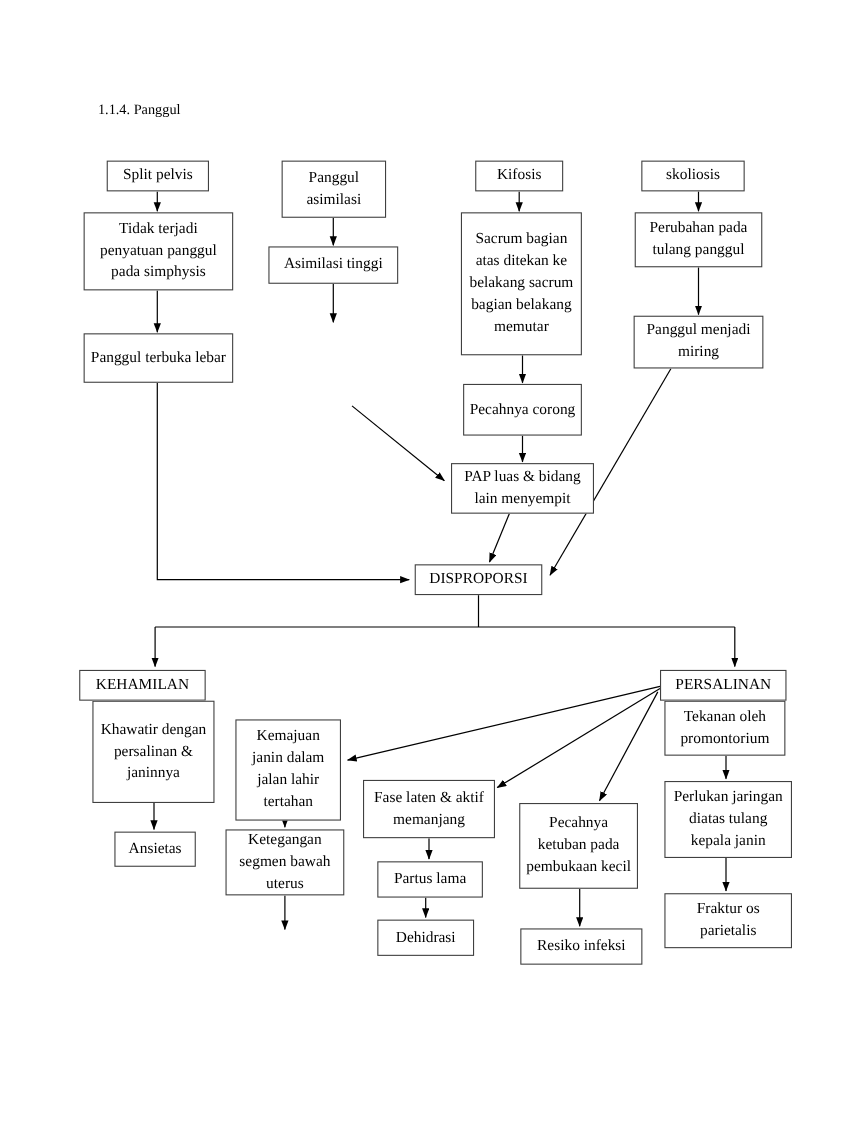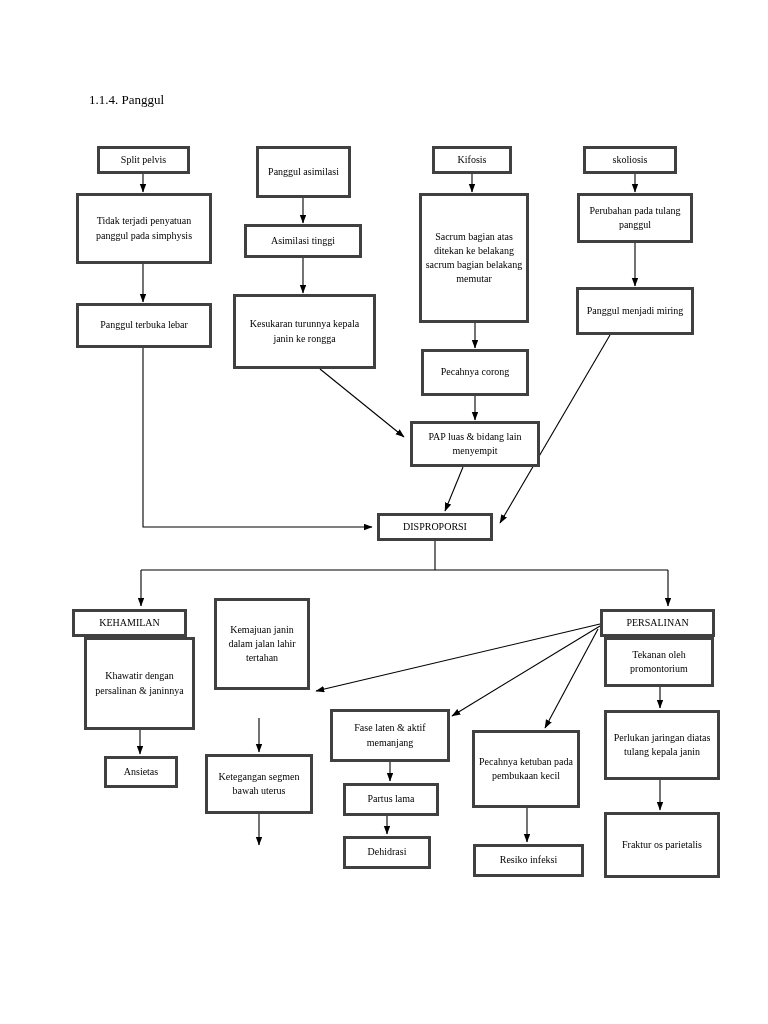--- a/index.html
+++ b/index.html
@@ -23,27 +23,27 @@
   }
   .heading {
     position: absolute;
     font-size: 13px;
     font-family: "Liberation Serif", serif;
     white-space: nowrap;
   }
   .node {
     position: absolute;
     box-sizing: border-box;
-    border: 3px solid #404040;
+    border: 1px solid #404040;
     background: #ffffff;
     display: flex;
     align-items: center;
     justify-content: center;
     text-align: center;
-    font-size: 10px;
+    font-size: 14px;
     line-height: 1.42;
     padding: 2px 3px;
     font-family: "Liberation Serif", serif;
   }
   svg.edges {
     position: absolute;
     left: 0; top: 0;
     width: 768px;
     height: 1024px;
     pointer-events: none;
@@ -114,37 +114,36 @@
   <div class="node" style="left:256px; top:146px; width:95px; height:52px;">Panggul asimilasi</div>
   <div class="node" style="left:432px; top:146px; width:80px; height:28px;">Kifosis</div>
   <div class="node" style="left:583px; top:146px; width:94px; height:28px;">skoliosis</div>
 
   <div class="node" style="left:76px; top:193px; width:136px; height:71px;">Tidak terjadi penyatuan panggul pada simphysis</div>
   <div class="node" style="left:244px; top:224px; width:118px; height:34px;">Asimilasi tinggi</div>
   <div class="node" style="left:419px; top:193px; width:110px; height:130px;">Sacrum bagian atas ditekan ke belakang sacrum bagian belakang memutar</div>
   <div class="node" style="left:577px; top:193px; width:116px; height:50px;">Perubahan pada tulang panggul</div>
 
   <div class="node" style="left:76px; top:303px; width:136px; height:45px;">Panggul terbuka lebar</div>
-  <div class="node" style="left:233px; top:294px; width:143px; height:75px;">Kesukaran turunnya kepala janin ke rongga</div>
   <div class="node" style="left:421px; top:349px; width:108px; height:47px;">Pecahnya corong</div>
   <div class="node" style="left:576px; top:287px; width:118px; height:48px;">Panggul menjadi miring</div>
 
   <div class="node" style="left:410px; top:421px; width:130px; height:46px;">PAP luas &amp; bidang lain menyempit</div>
   <div class="node" style="left:377px; top:513px; width:116px; height:28px;">DISPROPORSI</div>
 
   <div class="node" style="left:72px; top:609px; width:115px; height:28px;">KEHAMILAN</div>
   <div class="node" style="left:600px; top:609px; width:115px; height:28px;">PERSALINAN</div>
 
   <div class="node" style="left:84px; top:637px; width:111px; height:93px;">Khawatir dengan persalinan &amp; janinnya</div>
-  <div class="node" style="left:214px; top:598px; width:96px; height:92px;">Kemajuan janin dalam jalan lahir tertahan</div>
+  <div class="node" style="left:214px; top:654px; width:96px; height:92px;">Kemajuan janin dalam jalan lahir tertahan</div>
   <div class="node" style="left:330px; top:709px; width:120px; height:53px;">Fase laten &amp; aktif memanjang</div>
   <div class="node" style="left:472px; top:730px; width:108px; height:78px;">Pecahnya ketuban pada pembukaan kecil</div>
   <div class="node" style="left:604px; top:637px; width:110px; height:50px;">Tekanan oleh promontorium</div>
 
   <div class="node" style="left:104px; top:756px; width:74px; height:32px;">Ansietas</div>
   <div class="node" style="left:205px; top:754px; width:108px; height:60px;">Ketegangan segmen bawah uterus</div>
   <div class="node" style="left:343px; top:783px; width:96px; height:33px;">Partus lama</div>
   <div class="node" style="left:343px; top:836px; width:88px; height:33px;">Dehidrasi</div>
   <div class="node" style="left:473px; top:844px; width:111px; height:33px;">Resiko infeksi</div>
   <div class="node" style="left:604px; top:710px; width:116px; height:70px;">Perlukan jaringan diatas tulang kepala janin</div>
-  <div class="node" style="left:604px; top:812px; width:116px; height:66px;">Fraktur os parietalis</div>
+  <div class="node" style="left:604px; top:812px; width:116px; height:50px;">Fraktur os parietalis</div>
 
 </div>
 
 </body></html>

